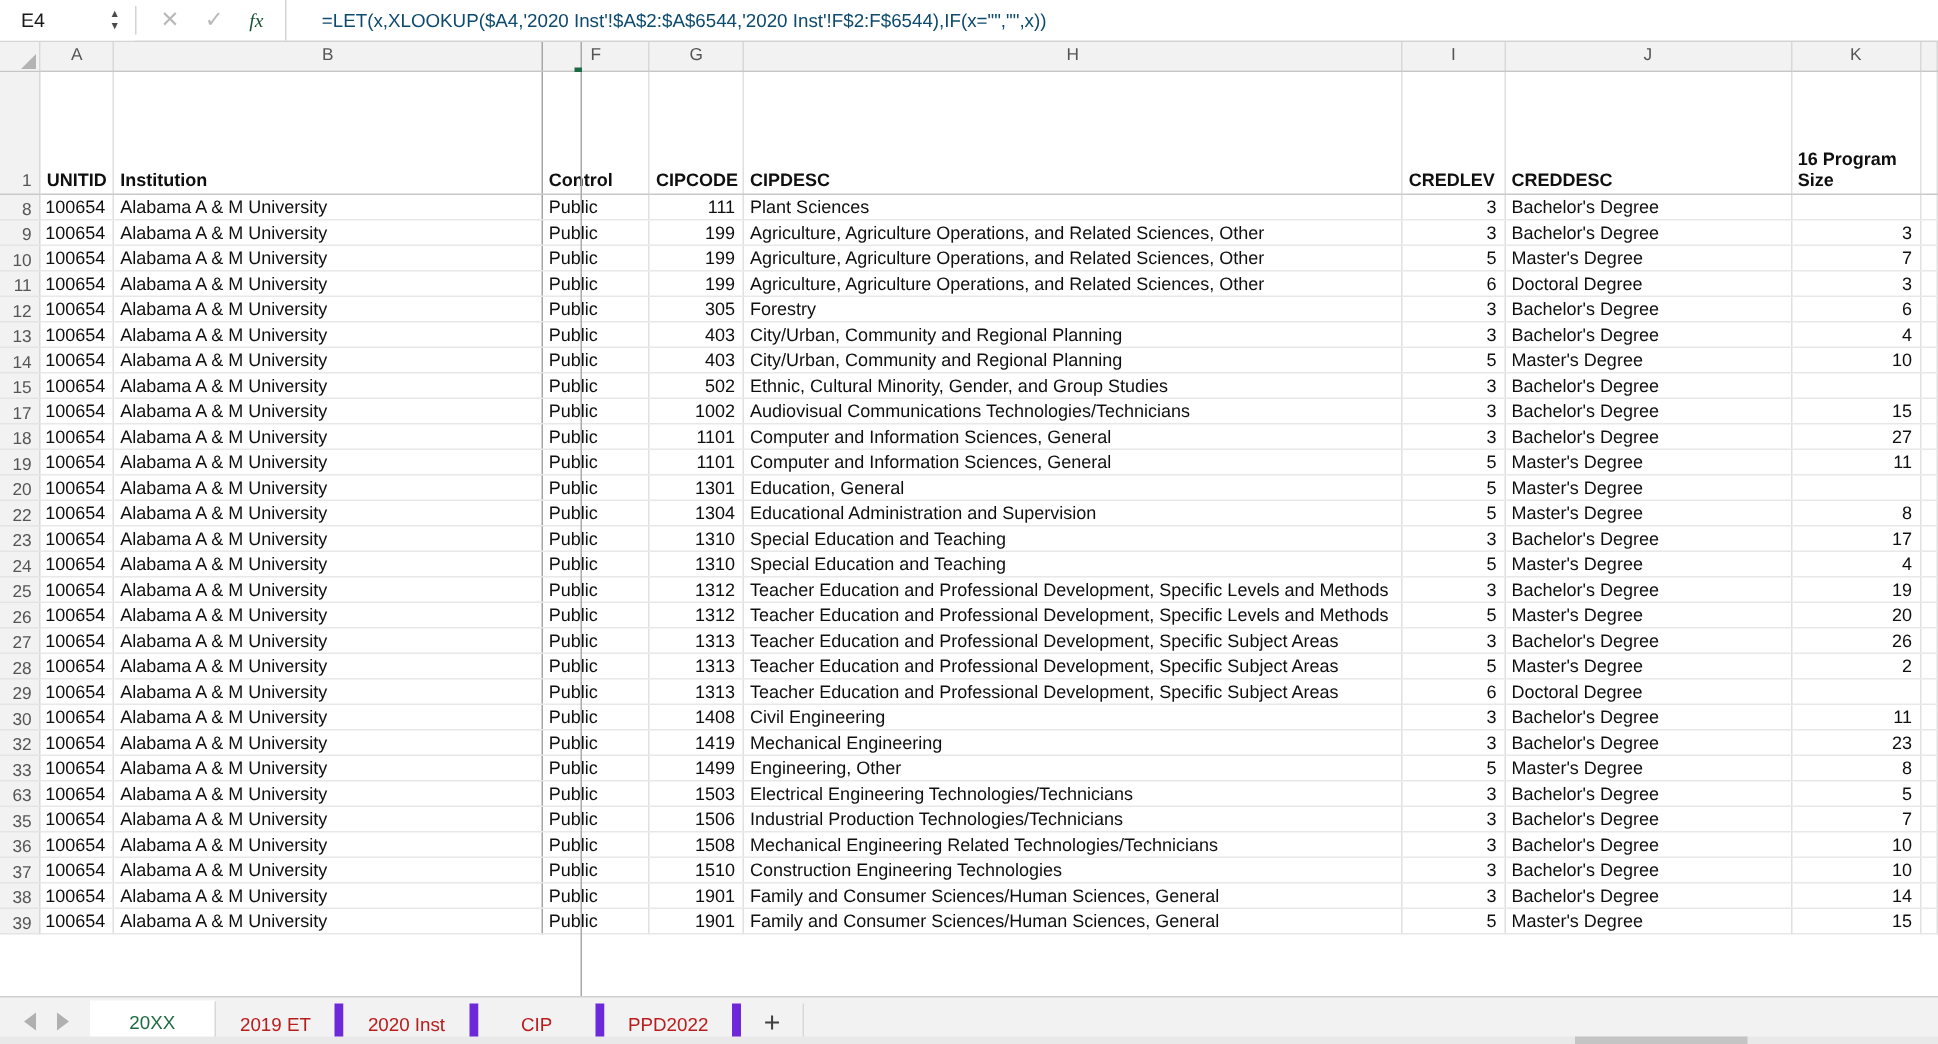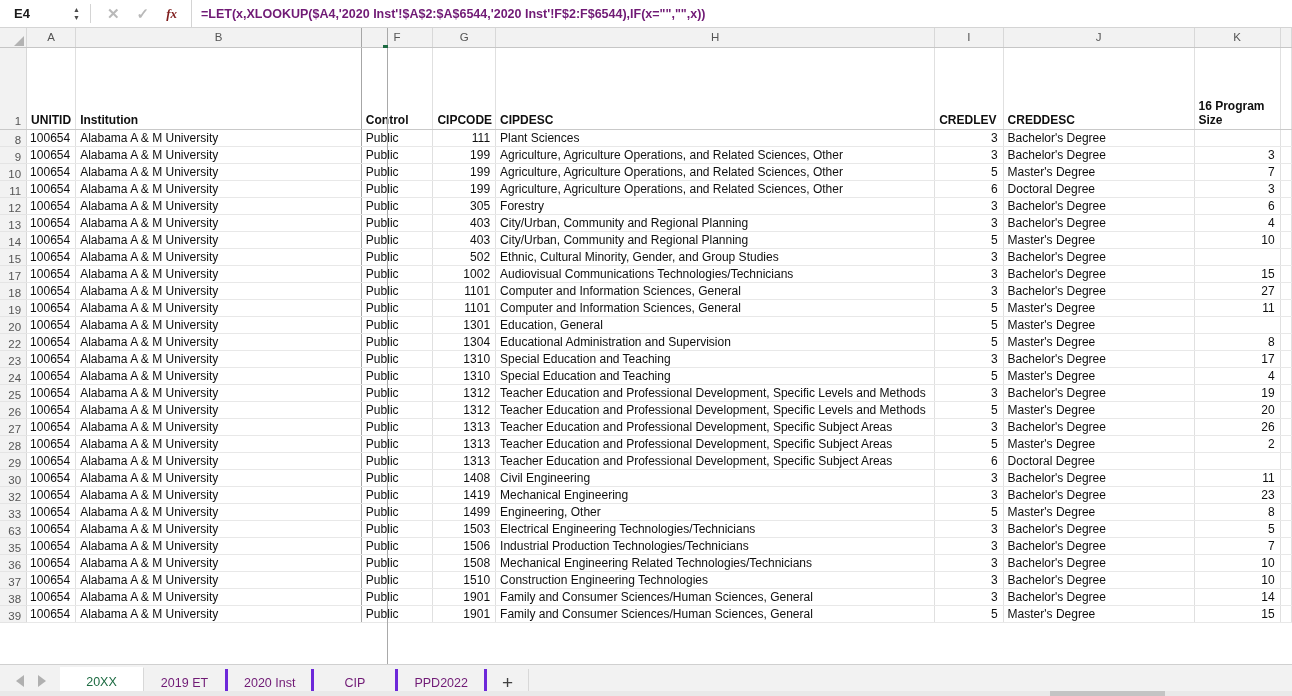--- a/index.html
+++ b/index.html
@@ -8,43 +8,42 @@
     font-family: "Liberation Sans", sans-serif;
     background: #ffffff;
     overflow: hidden;
   }
 
   
   #formula-bar {
     display: flex; align-items: stretch;
     height: 28px; background: #ffffff;
     border-bottom: 1px solid #d4d4d4;
-    font-weight: bold;
   }
   #name-box {
     width: 90px; display: flex; align-items: center;
     padding-left: 14px; font-size: 13px; color: #1a1a1a;
     background: #fff; position: relative;
   }
   #name-box-spinner {
     position: absolute; right: 10px; top: 50%;
     transform: translateY(-50%);
     display: flex; flex-direction: column; gap: 2px;
     color: #4a4a4a; font-size: 7px; line-height: 6px;
   }
   .nb-divider { width: 1px; background: #d4d4d4; margin: 4px 0; }
   #fb-buttons {
     display: flex; align-items: center; gap: 17px;
     padding: 0 14px 0 16px;
   }
   .fb-icon { font-size: 15px; color: #b9b9b9; line-height: 1; }
-  #fx-icon { font-size: 13px; color: #7f1d1d; font-family: "Liberation Serif", serif; font-style: italic; }
+  #fx-icon { font-size: 13px; color: #14532d; font-family: "Liberation Serif", serif; font-style: italic; }
   #formula-input {
     flex: 1; display: flex; align-items: center;
-    padding-left: 9px; font-size: 12.5px; color: #701a75;
+    padding-left: 24px; font-size: 12.5px; color: #0c4a6e;
     border-left: 1px solid #d4d4d4;
     white-space: nowrap; overflow: hidden;
   }
 
   
   #grid-area {
     position: relative;
     height: 636px;
     overflow: hidden;
     background: #fff;
@@ -158,22 +157,22 @@
   }
   .nav-arrow {
     width: 0; height: 0; border-style: solid; cursor: default;
   }
   .nav-left  { border-width: 6px 8px 6px 0; border-color: transparent #b0b0b0 transparent transparent; }
   .nav-right { border-width: 6px 0 6px 8px; border-color: transparent transparent transparent #b0b0b0; }
   .tab {
     height: 27px; min-width: 84px;
     display: flex; align-items: center; justify-content: center;
     padding: 0 16px;
-    font-size: 12.5px; color: #701a75;
-    border-right: 3px solid #6d28d9;
+    font-size: 12.5px; color: #b91c1c;
+    border-right: 6px solid #6d28d9;
     background: #f2f2f2;
   }
   .tab.active {
     background: #ffffff;
     color: #1d6b42;
     font-weight: normal;
     border-right: 1px solid #d8d8d8;
     border-top: 1px solid transparent;
     height: 29px;
   }

